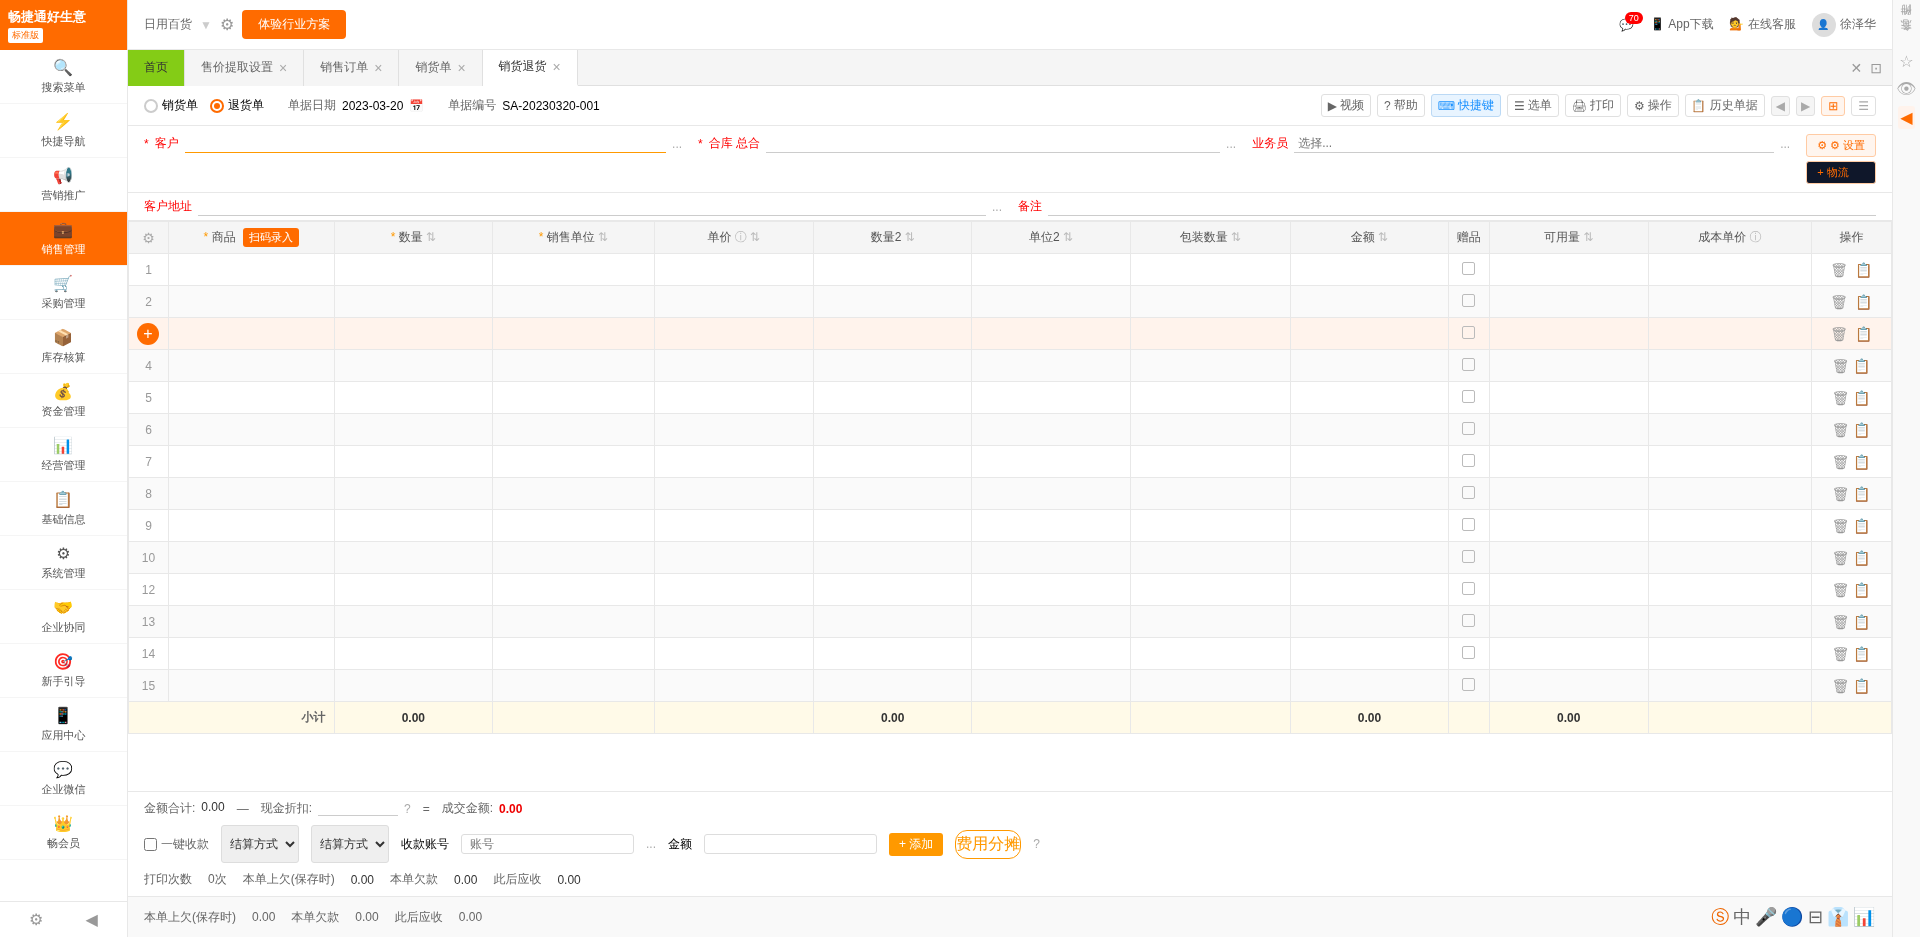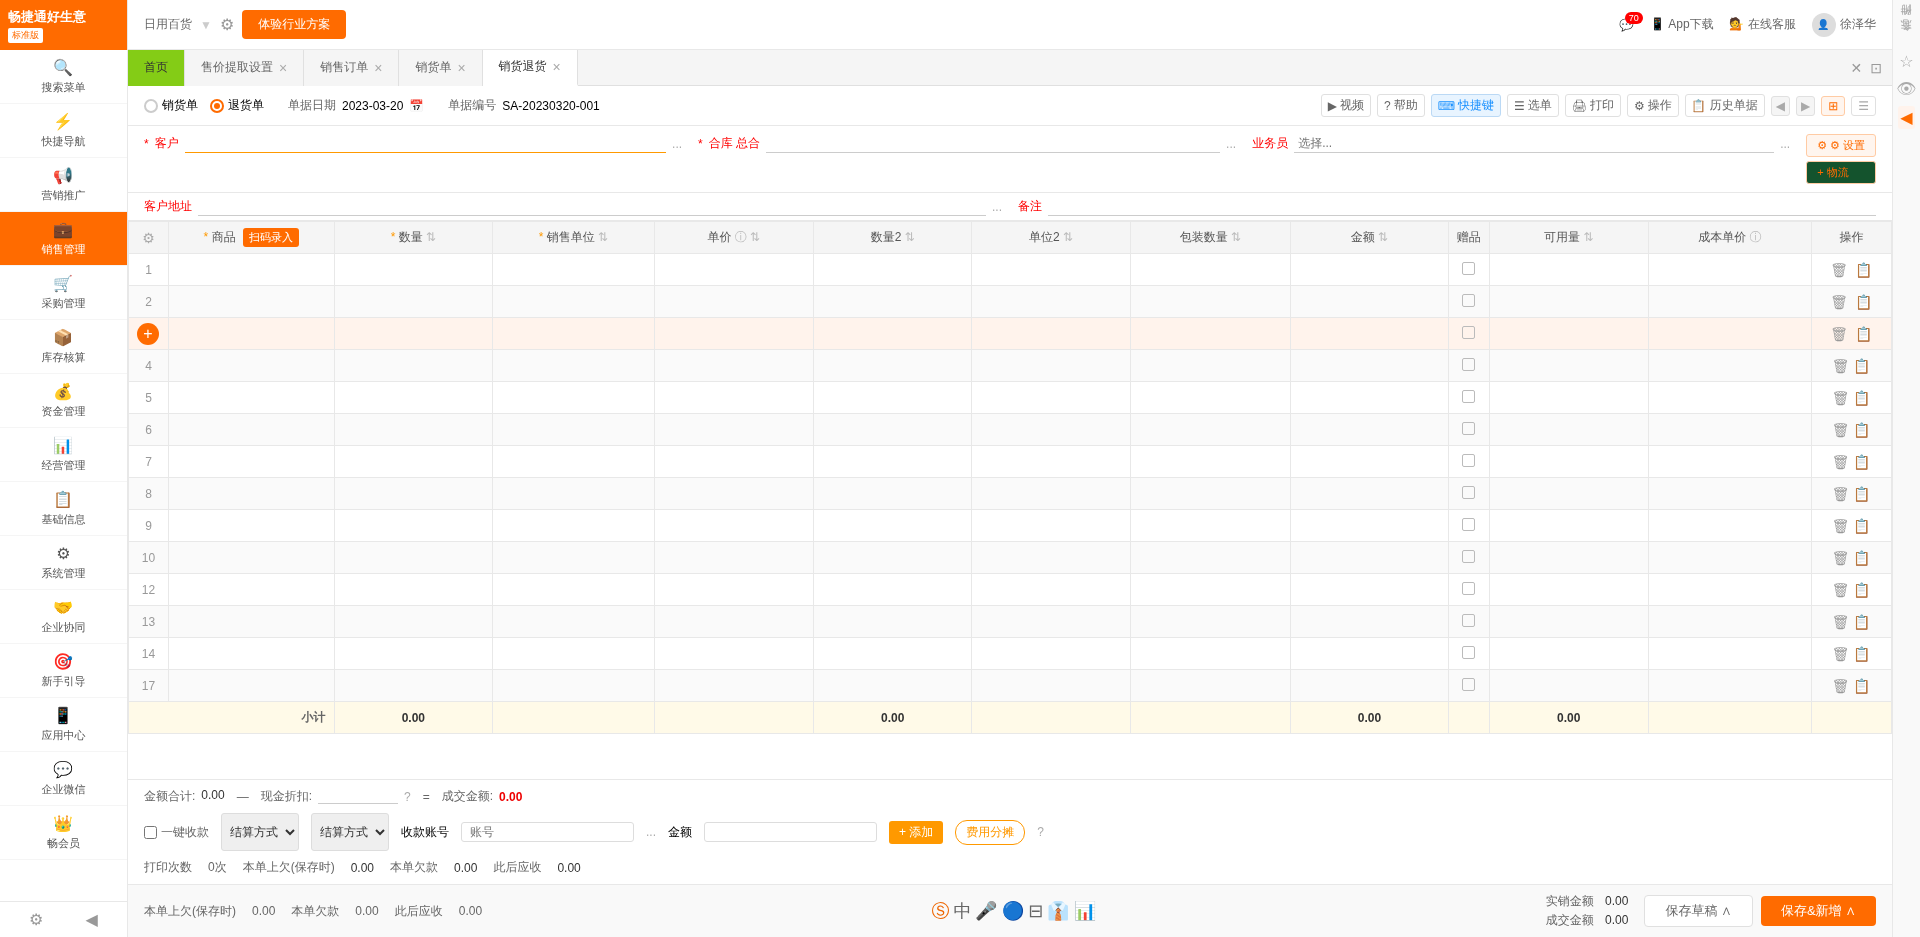--- a/index.html
+++ b/index.html
@@ -94,21 +94,21 @@
     .footer-discount { display: flex; align-items: center; gap: 6px; }
     .footer-eq { color: #666; }
     .footer-total { display: flex; align-items: center; gap: 6px; }
     .footer-total-value { color: #e00; font-weight: bold; }
     
     .footer-row2 { display: flex; align-items: center; gap: 12px; flex-wrap: wrap; }
     .footer-checkbox-label { display: flex; align-items: center; gap: 4px; cursor: pointer; color: #666; }
     .footer-select { border: 1px solid #ddd; border-radius: 3px; padding: 10px 4px; font-size: 12px; color: #333; }
     .footer-input { border: 1px solid #ddd; border-radius: 3px; padding: 2px 8px; font-size: 12px; color: #333; min-width: 60px; }
     .footer-add-btn { background: #ff9900; color: #fff; border: none; border-radius: 3px; padding: 3px 10px; cursor: pointer; font-size: 12px; display: flex; align-items: center; gap: 3px; }
-    .footer-split-btn { background: #fff; border: 1px solid #ff9900; color: #ff9900; border-radius: 12px; padding: 3px 10px; cursor: pointer; font-size: 12px; }
+    .footer-split-btn { background: #fff; border: 1px solid #ff9900; color: #ff9900; border-radius: 12px; padding: 3px 0; cursor: pointer; font-size: 16px; }
     .footer-help-icon { color: #aaa; cursor: pointer; }
     
     .footer-row3 { display: flex; align-items: center; gap: 16px; margin-top: 8px; font-size: 12px; color: #666; }
     .footer-row3-value { color: #333; }
     
     
     .bottom-bar { background: #f9f9f9; border-top: 1px solid #e8e8e8; padding: 8px 16px; display: flex; align-items: center; justify-content: space-between; }
     .bottom-left { display: flex; align-items: center; gap: 16px; font-size: 12px; color: #666; }
     .bottom-center { display: flex; align-items: center; gap: 4px; }
     .bottom-right { display: flex; align-items: center; gap: 8px; }
@@ -135,21 +135,21 @@
     
     .quick-key-btn { background: #e8f4ff; color: #1890ff; border: 1px solid #bbd9f5; }
     .select-btn { color: #666; border: 1px solid #e0e0e0; }
     .print-btn { color: #666; border: 1px solid #e0e0e0; }
     .op-btn { color: #666; border: 1px solid #e0e0e0; }
     .history-btn { color: #666; border: 1px solid #e0e0e0; }
     .nav-btn { color: #aaa; background: #f5f5f5; border: 1px solid #e0e0e0; padding: 2px 4px; }
     .grid-btn { color: #ff6b00; border: 1px solid #ffcba4; background: #fff5ee; }
     .list-btn { color: #aaa; border: 1px solid #e0e0e0; }
     .settings-right-btn { background: #fff5ee; color: #ff6b00; border: 1px solid #ffcba4; }
-    .add-logistics-btn { background: #14532d; color: #ff6b00; border: 1px solid #ffcba4; }
+    .add-logistics-btn { background: #0f172a; color: #ff6b00; border: 1px solid #ffcba4; }
   </style>
 </head>
 <body>
 
 <div class="app-container">
 
   <div class="sidebar">
     <div class="sidebar-header">
       <div style="display:flex;flex-direction:column;">
         <div style="color:#fff;font-size:13px;font-weight:bold;">畅捷通好生意</div>
@@ -643,21 +643,21 @@
                 <td></td>
                 <td></td>
                 <td></td>
                 <td></td>
                 <td class="checkbox-cell"><span class="cb"></span></td>
                 <td></td>
                 <td></td>
                 <td class="action-cell"><span class="action-icon">🗑</span><span class="action-icon">📋</span></td>
               </tr>
             <tr>
-                <td class="row-num">17</td>
+                <td class="row-num">15</td>
                 <td></td>
                 <td></td>
                 <td></td>
                 <td></td>
                 <td></td>
                 <td></td>
                 <td></td>
                 <td></td>
                 <td class="checkbox-cell"><span class="cb"></span></td>
                 <td></td>
@@ -745,38 +745,20 @@
         <div class="bottom-center">
 
           <span style="font-size:18px;color:#e60;">Ⓢ</span>
           <span style="font-size:18px;color:#666;">中</span>
           <span style="font-size:18px;color:#0a0;">🎤</span>
           <span style="font-size:18px;color:#09f;">🔵</span>
           <span style="font-size:18px;color:#666;">⊟</span>
           <span style="font-size:18px;color:#e60;">👔</span>
           <span style="font-size:18px;color:#666;">📊</span>
         </div>
-        <div class="bottom-right">
-          <div class="summary-box">
-            <div>
-              <span>实销金额</span>
-              <span class="val">0.00</span>
-            </div>
-            <div>
-              <span>成交金额</span>
-              <span class="val">0.00</span>
-            </div>
-          </div>
-          <button class="btn-save-draft">
-            <span>保存草稿 ∧</span>
-          </button>
-          <button class="btn-save-new">
-            <span>保存&amp;新增 ∧</span>
-          </button>
-        </div>
       </div>
     </div>
   </div>
 
   <div class="right-panel">
     <div style="color:#aaa;cursor:pointer;padding:4px;font-size:11px;writing-mode:vertical-rl;transform:rotate(180deg);">附注</div>
     <div style="color:#aaa;cursor:pointer;padding:4px;font-size:11px;writing-mode:vertical-rl;transform:rotate(180deg);">附件</div>
     <div style="color:#aaa;cursor:pointer;padding:4px;font-size:11px;writing-mode:vertical-rl;transform:rotate(180deg);">备忘</div>
     <div style="color:#aaa;cursor:pointer;font-size:16px;">☆</div>
     <div style="color:#aaa;cursor:pointer;font-size:16px;">👁</div>

